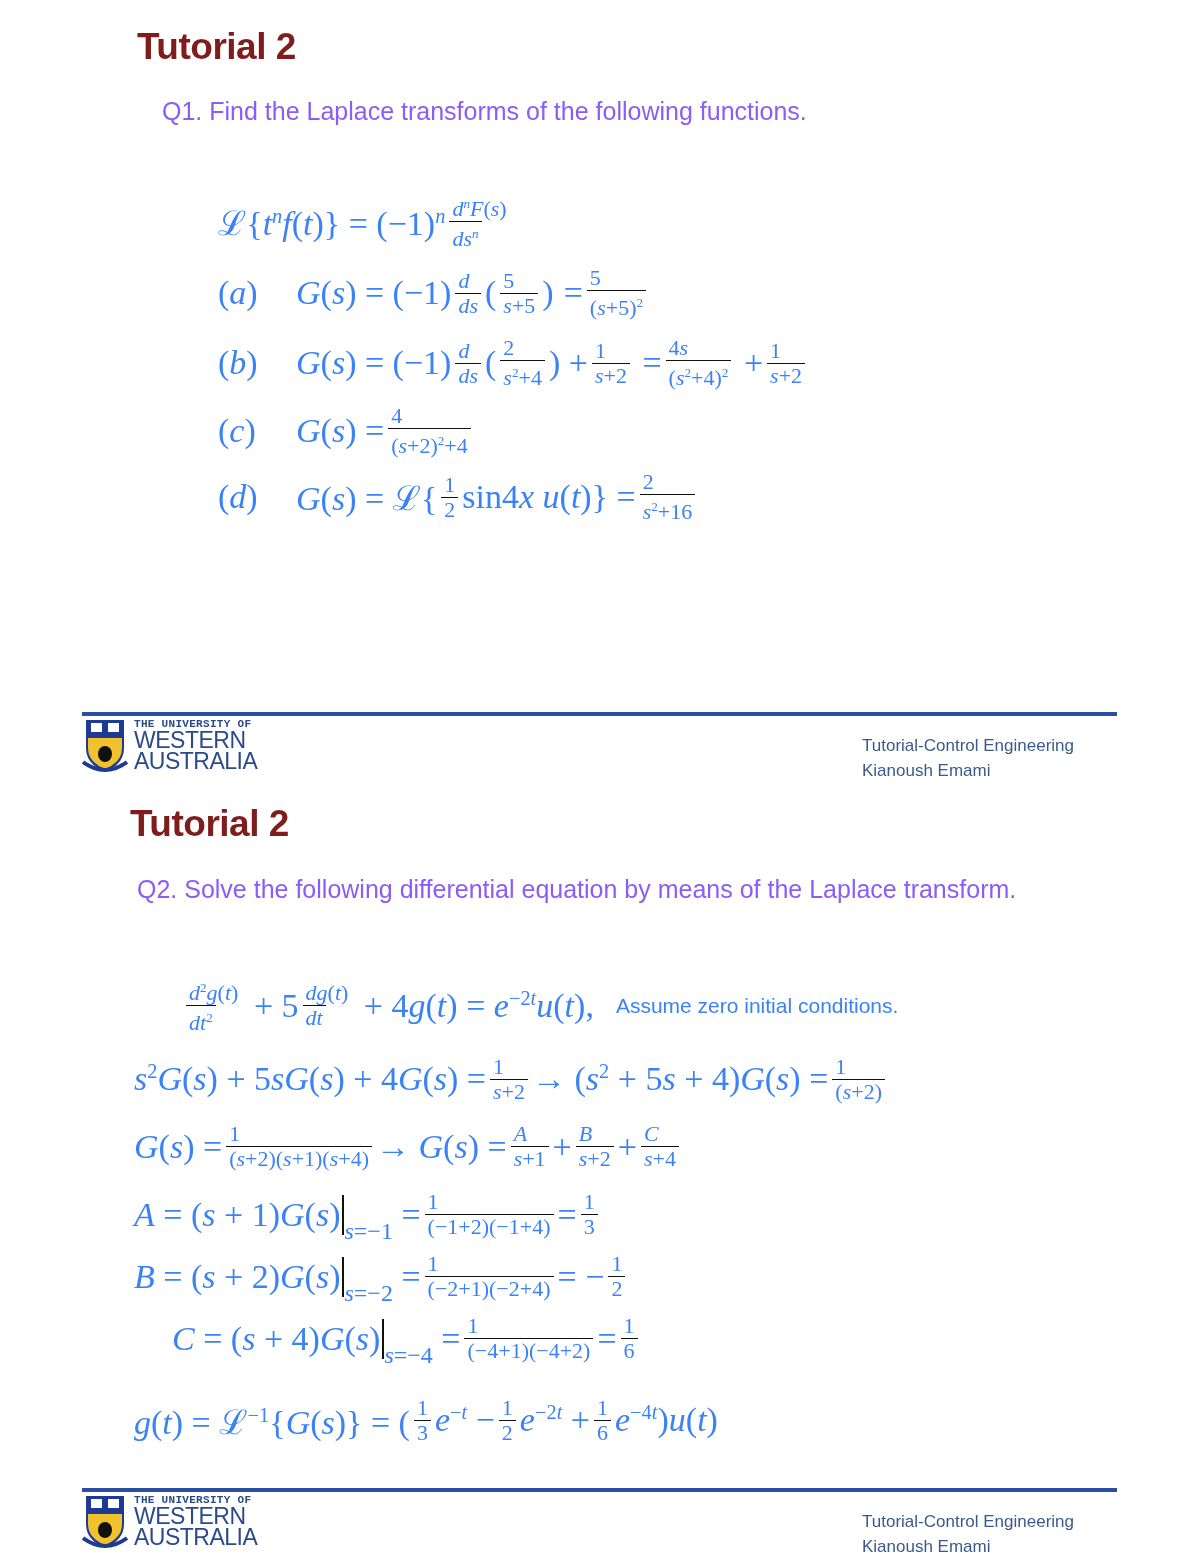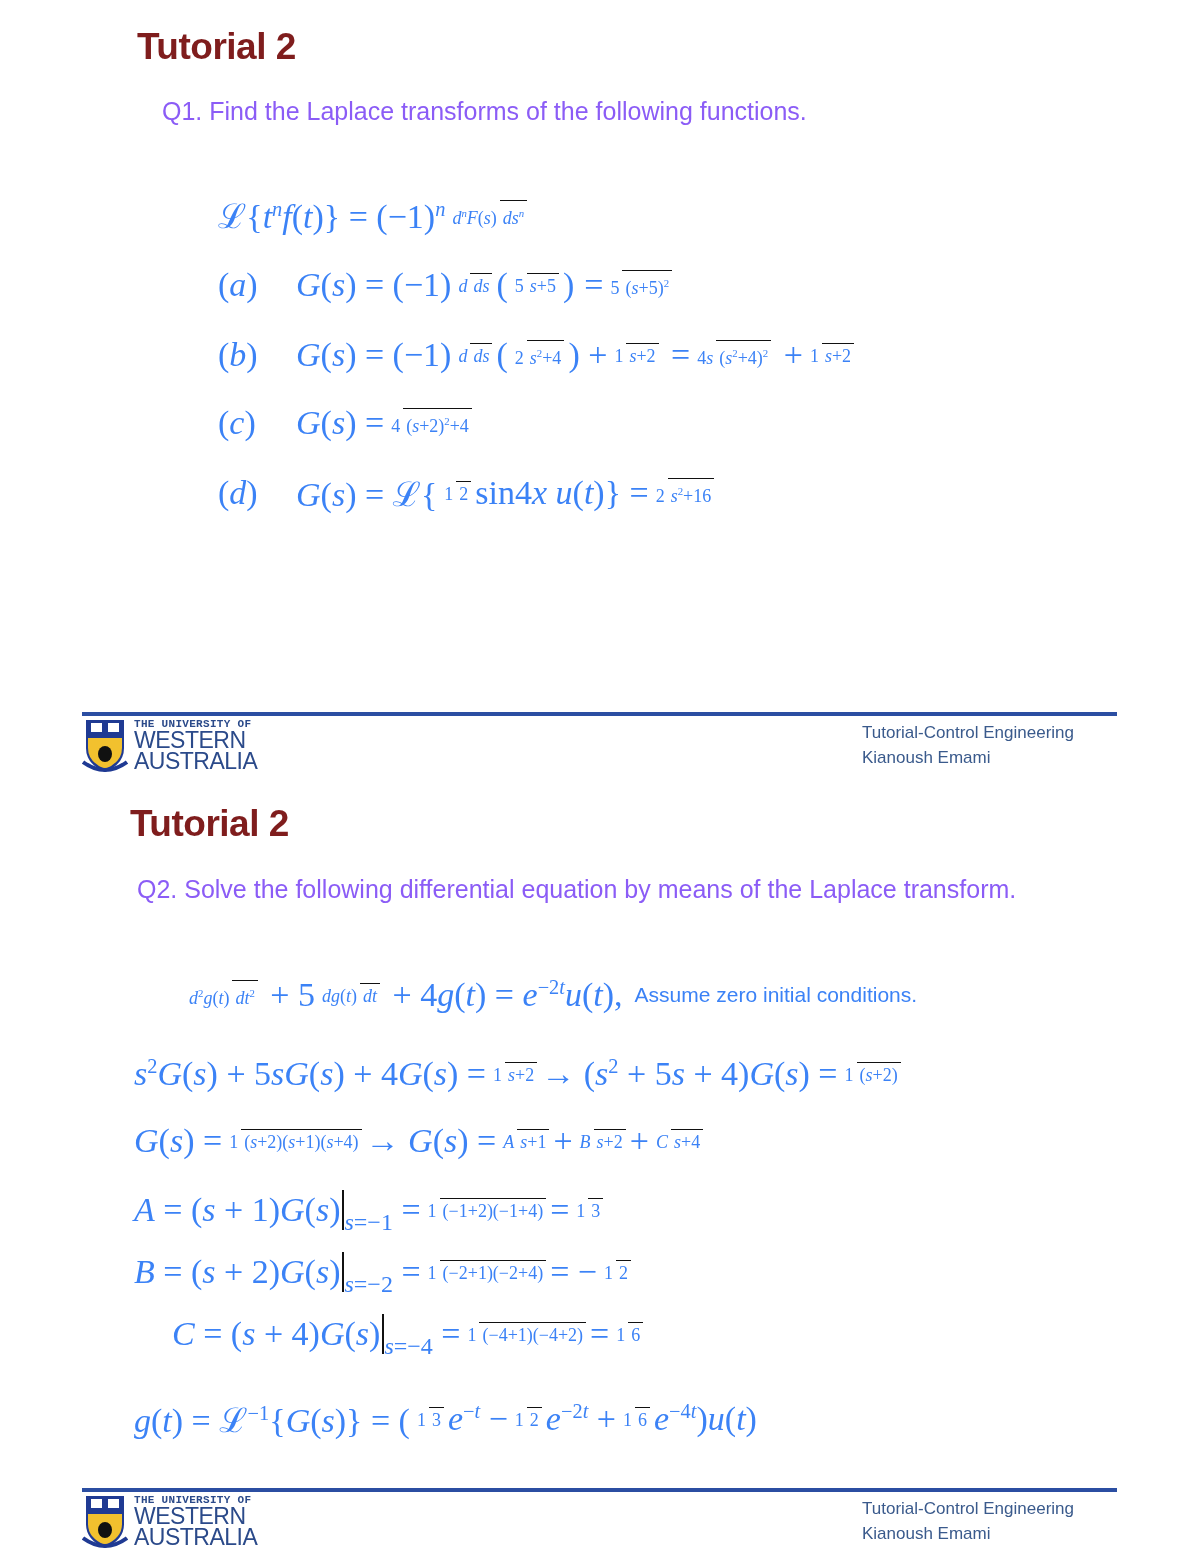--- a/index.html
+++ b/index.html
@@ -5,35 +5,35 @@
   html, body { margin:0; padding:0; background:#ffffff; }
   body { width:1200px; height:1553px; position:relative; overflow:hidden;
          font-family:"Liberation Serif", "DejaVu Serif", serif; color:#111; }
   .abs { position:absolute; }
   .title { font-family:"Liberation Sans", "DejaVu Sans", sans-serif; font-weight:bold;
            color:#7f1d1d; font-size:37px; letter-spacing:-0.5px; }
   .question { font-family:"Liberation Sans", "DejaVu Sans", sans-serif; font-size:25px; color:#8b5cf6; line-height:38px; }
   .math { font-family:"Liberation Serif", "DejaVu Serif", serif; font-size:34px; white-space:nowrap;
           display:flex; align-items:center; color:#3b82f6; }
   .math i { font-style:italic; }
-  .frac { display:inline-flex; flex-direction:row; align-items:flex-end; vertical-align:middle;
-          margin:0 4px; font-size:18px; line-height:24px; }
+  .frac { display:inline-flex; flex-direction:column; align-items:flex-start; vertical-align:middle;
+          margin:0 4px; font-size:22px; line-height:24px; }
   .frac .num { padding:0 3px; }
   .frac .den { border-top:1.6px solid #111; padding:0 3px; }
   .sp { display:inline-block; width:10px; }
   .lbl { display:inline-block; width:78px; }
   .sub { font-size:24px; align-self:flex-end; margin-bottom:-6px; }
   sup { font-size:60%; }
   .bar { display:inline-block; width:2px; height:40px; background:#111; margin-left:2px; }
-  .note { font-family:"Liberation Sans", "DejaVu Sans", sans-serif; font-size:21px; margin-left:12px; }
+  .note { font-family:"Liberation Sans", "DejaVu Sans", sans-serif; font-size:21px; margin-left:22px; }
   .rule { position:absolute; left:82px; width:1035px; height:4px; background:#2b4ea2; }
   .crest { position:absolute; width:46px; height:56px; }
   .uni-small { font-family:Liberation Mono, monospace; font-size:11px; font-weight:bold; color:#2b4a8a; letter-spacing:0.3px; }
   .uni-big { font-family:"Liberation Sans", "DejaVu Sans", sans-serif; font-size:23px; color:#2b4a8a; line-height:21px; letter-spacing:-0.5px; }
-  .footer-right { font-family:"Liberation Sans", "DejaVu Sans", sans-serif; font-size:17px; color:#3a5a8c; line-height:25px; }
+  .footer-right { font-family:"Liberation Sans", "DejaVu Sans", sans-serif; font-size:17px; color:#3a5a8c; line-height:25px;margin-top:13px; }
 </style>
 </head>
 <body>
 
 <div class="abs title" style="left:137px; top:26px;">Tutorial 2</div>
 <div class="abs question" style="left:162px; top:92px;">Q1. Find the Laplace transforms of the following functions.</div>
 
 <div class="abs math" style="left:218px; top:192px;">
   <span>ℒ{<i>t</i><sup><i>n</i></sup><i>f</i>(<i>t</i>)} = (−1)<sup><i>n</i></sup></span>
   <span class="frac">

